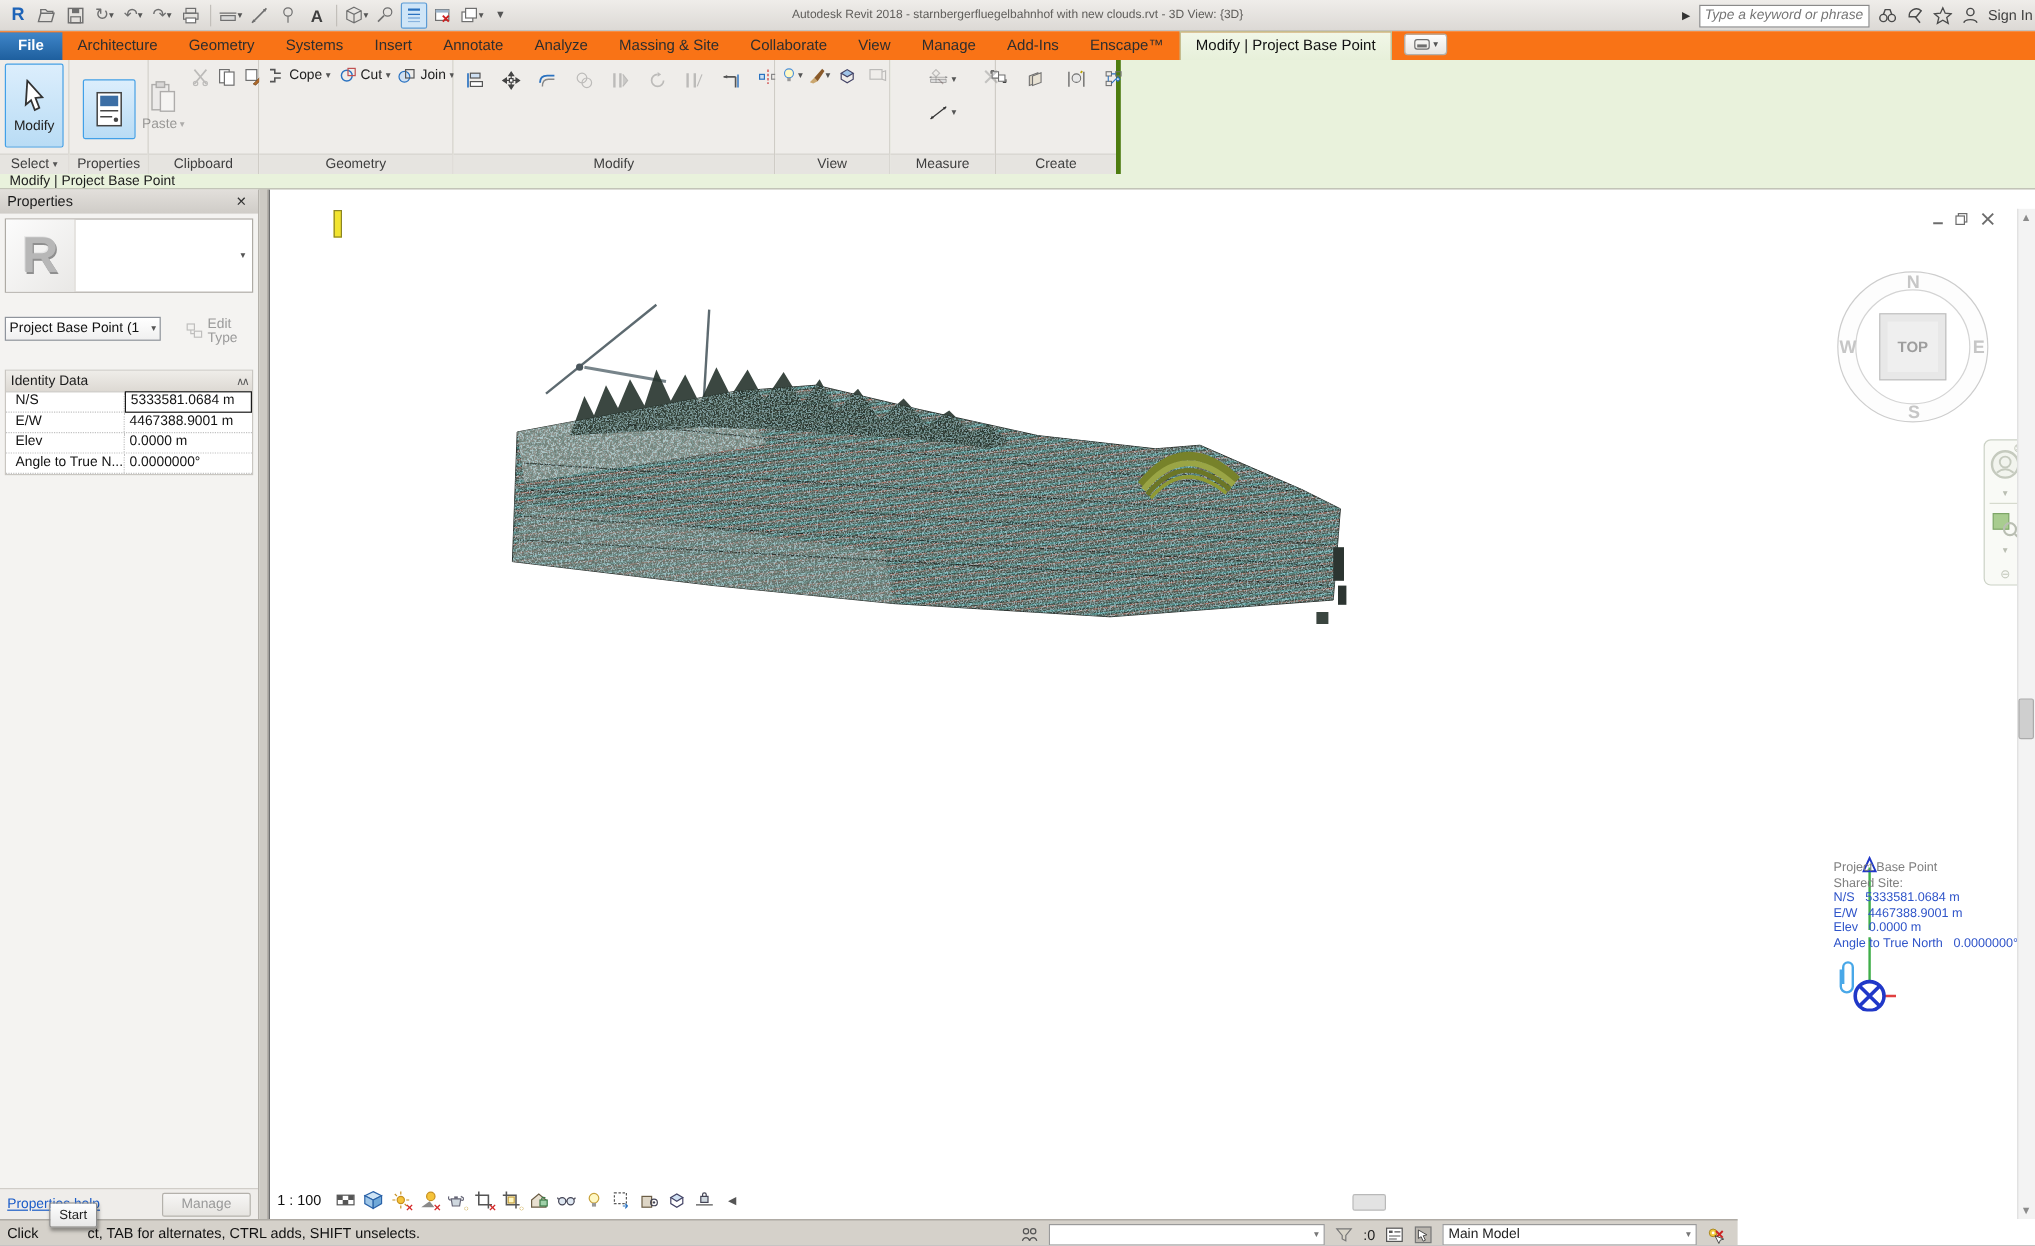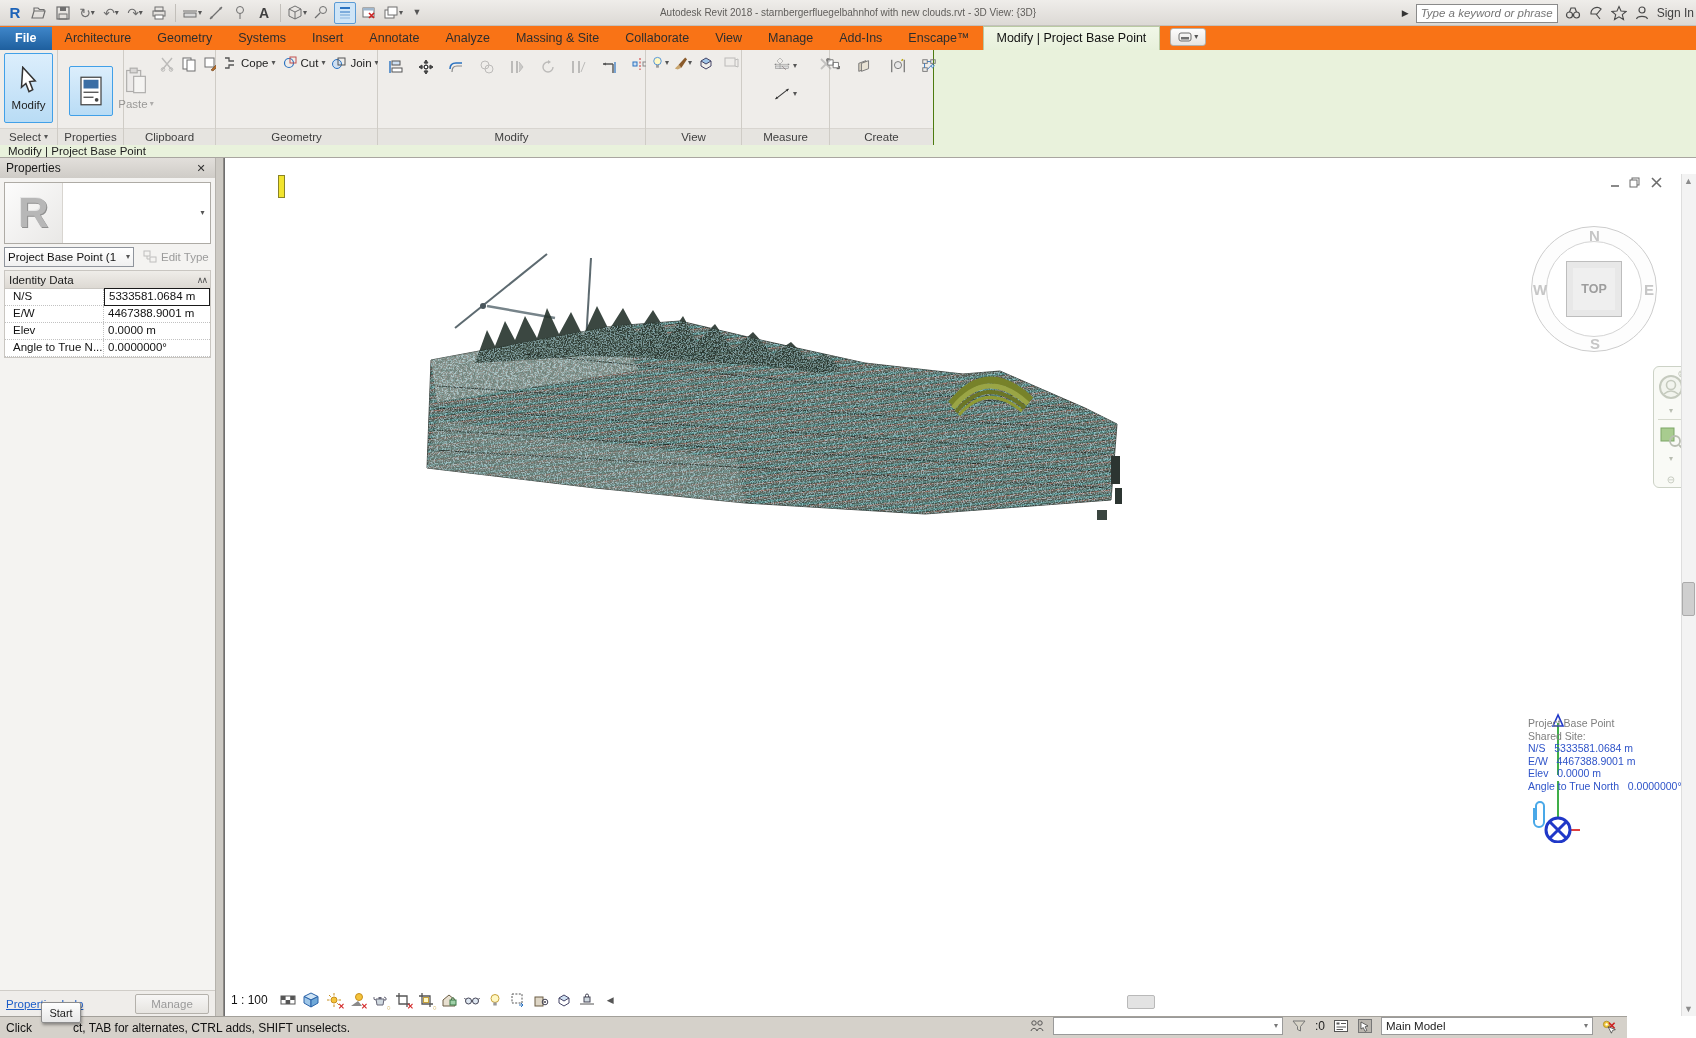--- a/index.html
+++ b/index.html
@@ -48,21 +48,21 @@
   
   #props{position:absolute;left:0;top:158px;width:216px;height:858px;background:#f4f3f1;border-right:1px solid #b5b2ac}
   #props-header{height:20px;background:linear-gradient(#e2dfdb,#cfccc7);display:flex;align-items:center;
     padding:0 6px;font-size:12px;color:#1a1a1a}
   #props-close{margin-left:auto;color:#333;font-size:11px;width:16px;text-align:center}
   #type-selector{margin:4px 4px 2px;height:62px;background:#fff;border:1px solid #aeaba5;display:flex;align-items:stretch}
   #type-preview{width:58px;border-right:1px solid #d8d5d0;background:linear-gradient(135deg,#fcfcfc,#e9e8e6);
     display:flex;align-items:center;justify-content:center;font-size:42px;font-weight:bold;color:#b7b7b7;
     text-shadow:1px 1px 0 #8f8f8f, -1px -1px 0 #e5e5e5}
   #type-dd{margin-left:auto;width:15px;display:flex;align-items:center;justify-content:center;color:#555}
-  #typebar{display:flex;align-items:center;margin:3px 4px;gap:8px}
+  #typebar{display:flex;margin:20px 4px;gap:20px}
   #instance-combo{flex:0 0 130px;height:20px;border:1px solid #8f949c;background:linear-gradient(#fff,#f0f0f0);
     display:flex;align-items:center;font-size:11.5px;padding:0 3px;color:#111}
   #instance-combo .caret{margin-left:auto}
   #edit-type{display:flex;align-items:center;gap:3px;color:#9b9b9b;font-size:11.5px}
   #ptable{margin:2px 4px 0 4px;background:#fff;border:1px solid #c9c6c1}
   .sect-hd{height:18px;background:linear-gradient(#efede9,#ddd9d3);display:flex;align-items:center;padding:0 4px;
     font-weight:normal;font-size:11.5px;color:#1a1a1a;border-bottom:1px solid #c9c6c1}
   .sect-hd .chev{margin-left:auto;font-size:9px;color:#555;letter-spacing:-2px}
   .prow{display:flex;height:17px;border-bottom:1px dotted #c2c2c2;font-size:11.5px;align-items:stretch}
   .plab{flex:0 0 99px;padding:1px 0 0 8px;border-right:1px dotted #c2c2c2;color:#111;white-space:nowrap;overflow:hidden}
@@ -105,22 +105,22 @@
   #vcb .vicon{width:17px;height:17px;display:flex;align-items:center;justify-content:center;position:relative}
   .badge-x::after{content:"\2715";position:absolute;right:-2px;bottom:-2px;color:#d42a2a;font-size:8px;font-weight:bold}
   .badge-b::after{content:"\25CB";position:absolute;right:-2px;bottom:-2px;color:#c7a13a;font-size:7px}
   #vcb-scale{font-size:12px;color:#111;margin-right:6px}
   
   #vscroll{position:absolute;right:0;top:16px;bottom:0;width:15px;background:#f3f3f3;border-left:1px solid #dedede}
   #vthumb{position:absolute;right:1px;top:408px;width:13px;height:34px;background:#cfcfcf;border:1px solid #ababab;border-radius:2px}
   .sarrow{position:absolute;right:2px;width:11px;text-align:center;color:#8b8b8b;font-size:9px}
   #hthumb{position:absolute;left:902px;bottom:7px;width:28px;height:14px;background:#e3e3e3;border:1px solid #b9b9b9;border-radius:2px}
   
-  #statusbar{position:absolute;left:0;top:1016px;width:1627px;height:22px;background:#d5d1ca;border-top:1px solid #a3a09a;
-    display:flex;align-items:flex-start;font-size:12px;color:#111}
+  #statusbar{position:absolute;left:0;top:1016px;width:1448px;height:22px;background:#d5d1ca;border-top:1px solid #a3a09a;
+    display:flex;align-items:flex-end;font-size:12px;color:#111}
   #status-left{position:relative;flex:1;height:100%}
   #status-seg1{position:absolute;left:6px;top:4px}
   #status-seg2{position:absolute;left:73px;top:4px}
   #status-right{display:flex;align-items:center;gap:8px;padding-right:10px}
   .combo{height:18px;background:#fff;border:1px solid #9a9a9a;display:flex;align-items:center;font-size:11.5px;
     padding:0 4px;color:#222}
   .combo .caret{margin-left:auto;color:#777}
   #tooltip-start{position:absolute;left:41px;top:1002px;width:40px;height:21px;background:linear-gradient(#fefefe,#e7e7e7);
     border:1px solid #8c8c8c;border-radius:2px;box-shadow:1px 2px 3px rgba(0,0,0,.35);display:flex;align-items:center;
     justify-content:center;font-size:11px;color:#222;z-index:50}
@@ -624,21 +624,21 @@
               <path d="M2 16 l4 -1 -2.5 -2.5 Z M20 2 l-4 1 2.5 2.5 Z" fill="#333"></path>
             </svg>
             <span class="caret">▾</span>
           </div>
       </div>
       <div class="rlabel">
           <span>Measure</span>
         </div>
     </section>
 
-    <section class="rpanel" style="width:104px;border-right:1px solid #4d7c0f">
+    <section class="rpanel" style="width:104px;border-right:4px solid #4d7c0f">
       <div class="rbody" style="gap:8px;padding-top:4px;justify-content:center">
         <div class="gcol" style="gap:6px">
           <div class="mdicon">
               <svg class="ic" width="24" height="24" viewBox="0 0 18 18">
                 <path d="M2 2 H8 V8 H2 Z M8 5 H14 V11 H8 Z" fill="#fff" stroke="#6f6f6f"></path>
                 <path d="M1 1 H4 M1 1 V4 M15 12 H12 M15 12 V9" stroke="#444"></path>
               </svg>
             </div>
           <div class="mdicon">
               <svg class="ic" width="24" height="24" viewBox="0 0 18 18">

